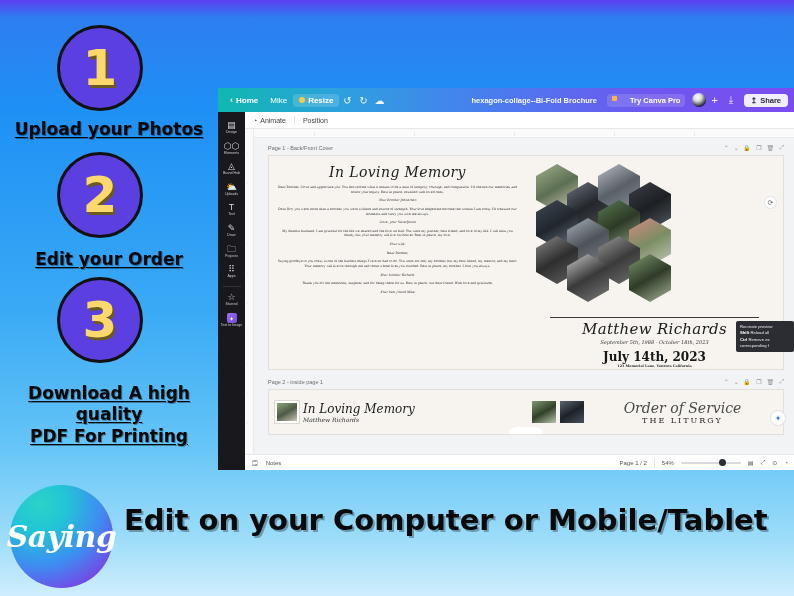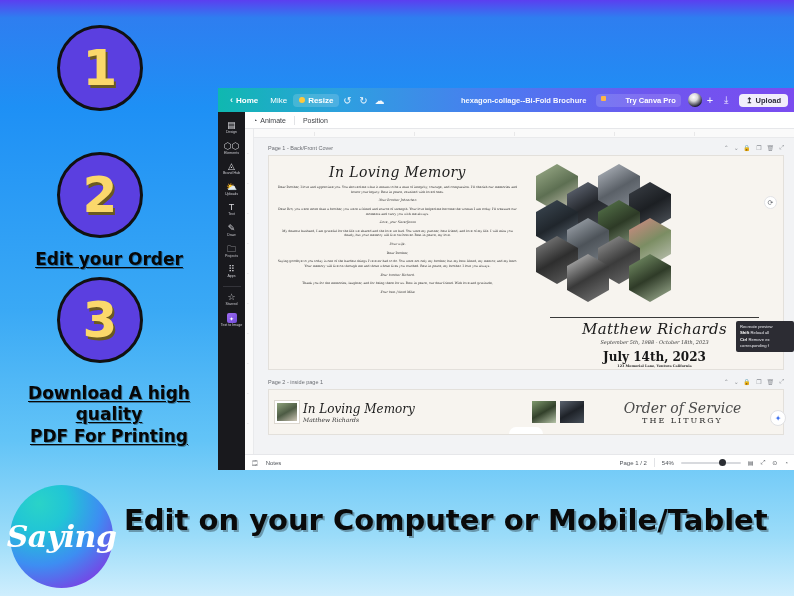--- a/index.html
+++ b/index.html
@@ -55,21 +55,21 @@
     display:flex; align-items:center; padding:0 6px; color:#fff; font-size:8px;
   }
   .tb-item { display:flex; align-items:center; gap:3px; padding:2px 6px; font-size:8px; font-weight:bold; white-space:nowrap; }
   .tb-item.plain { font-weight:normal; }
   .chev { font-size:9px; opacity:.9; }
   .resize-pill { background:rgba(255,255,255,.16); border-radius:4px; padding:2px 6px; display:flex; align-items:center; gap:3px; }
   .dot-y { width:6px; height:6px; border-radius:50%; background:#ffc83d; display:inline-block; }
   .ico-btn { width:16px; height:16px; display:flex; align-items:center; justify-content:center; font-size:10px; opacity:.92; }
   .spacer { flex:1; }
   .doc-title { font-size:7.5px; font-weight:bold; opacity:.95; white-space:nowrap; }
-  .pro-pill { display:flex; align-items:flex-start; gap:19px; background:rgba(255,255,255,.14); border-radius:4px; padding:2px 5px; font-size:7.5px; font-weight:bold; }
+  .pro-pill { display:flex; align-items:flex-start; gap:13px; background:rgba(255,255,255,.14); border-radius:4px; padding:2px 5px; font-size:7.5px; font-weight:bold; }
   .dot-o { width:5px; height:5px; border-radius:1px; background:#ffb547; display:inline-block; }
   .avatar { width:14px; height:14px; border-radius:50%; background:radial-gradient(circle at 40% 30%,#fdfdfd 0%,#dcdcdc 30%,#1a1a2e 75%); }
   .plus { font-size:11px; opacity:.95; }
   .share-btn {
     background:#f1eefb; color:#2a2a3a; border-radius:4px; padding:2px 7px;
     font-size:7.5px; font-weight:bold; display:flex; align-items:center; gap:3px;
   }
 
   .body-row { display:flex; height:358px; }
 
@@ -162,20 +162,21 @@
   .pg2tab { position:absolute; left:50%; transform:translateX(-50%); bottom:0; width:34px; height:7px; background:#fff; border-radius:7px 7px 0 0; }
 </style>
 </head>
 <body>
 
 <div class="promo">
 
   <div class="badge b1">
     <span>1</span>
   </div>
+  <div class="step-label s1">Upload your Photos</div>
 
   <div class="badge b2">
     <span>2</span>
   </div>
   <div class="step-label s2">Edit your Order</div>
 
   <div class="badge b3">
     <span>3</span>
   </div>
   <div class="step-label s3" style="white-space:pre-line">Download A high quality
@@ -210,21 +211,21 @@
       <i class="dot-o"></i>
       <span>Try Canva Pro</span>
     </div>
     <div class="avatar" style="margin-left:7px"></div>
     <div class="plus" style="margin-left:5px">
       <span>+</span>
     </div>
     <div class="ico-btn" style="margin-left:5px">⤓</div>
     <div class="share-btn" style="margin-left:5px">
       <span>↥</span>
-      <span>Upload</span>
+      <span>Share</span>
     </div>
   </div>
 
   <div class="body-row">
 
     <div class="sidebar">
       <div class="side-item">
         <div class="side-ico">▤</div>
         <div class="side-txt">Design</div>
       </div>

